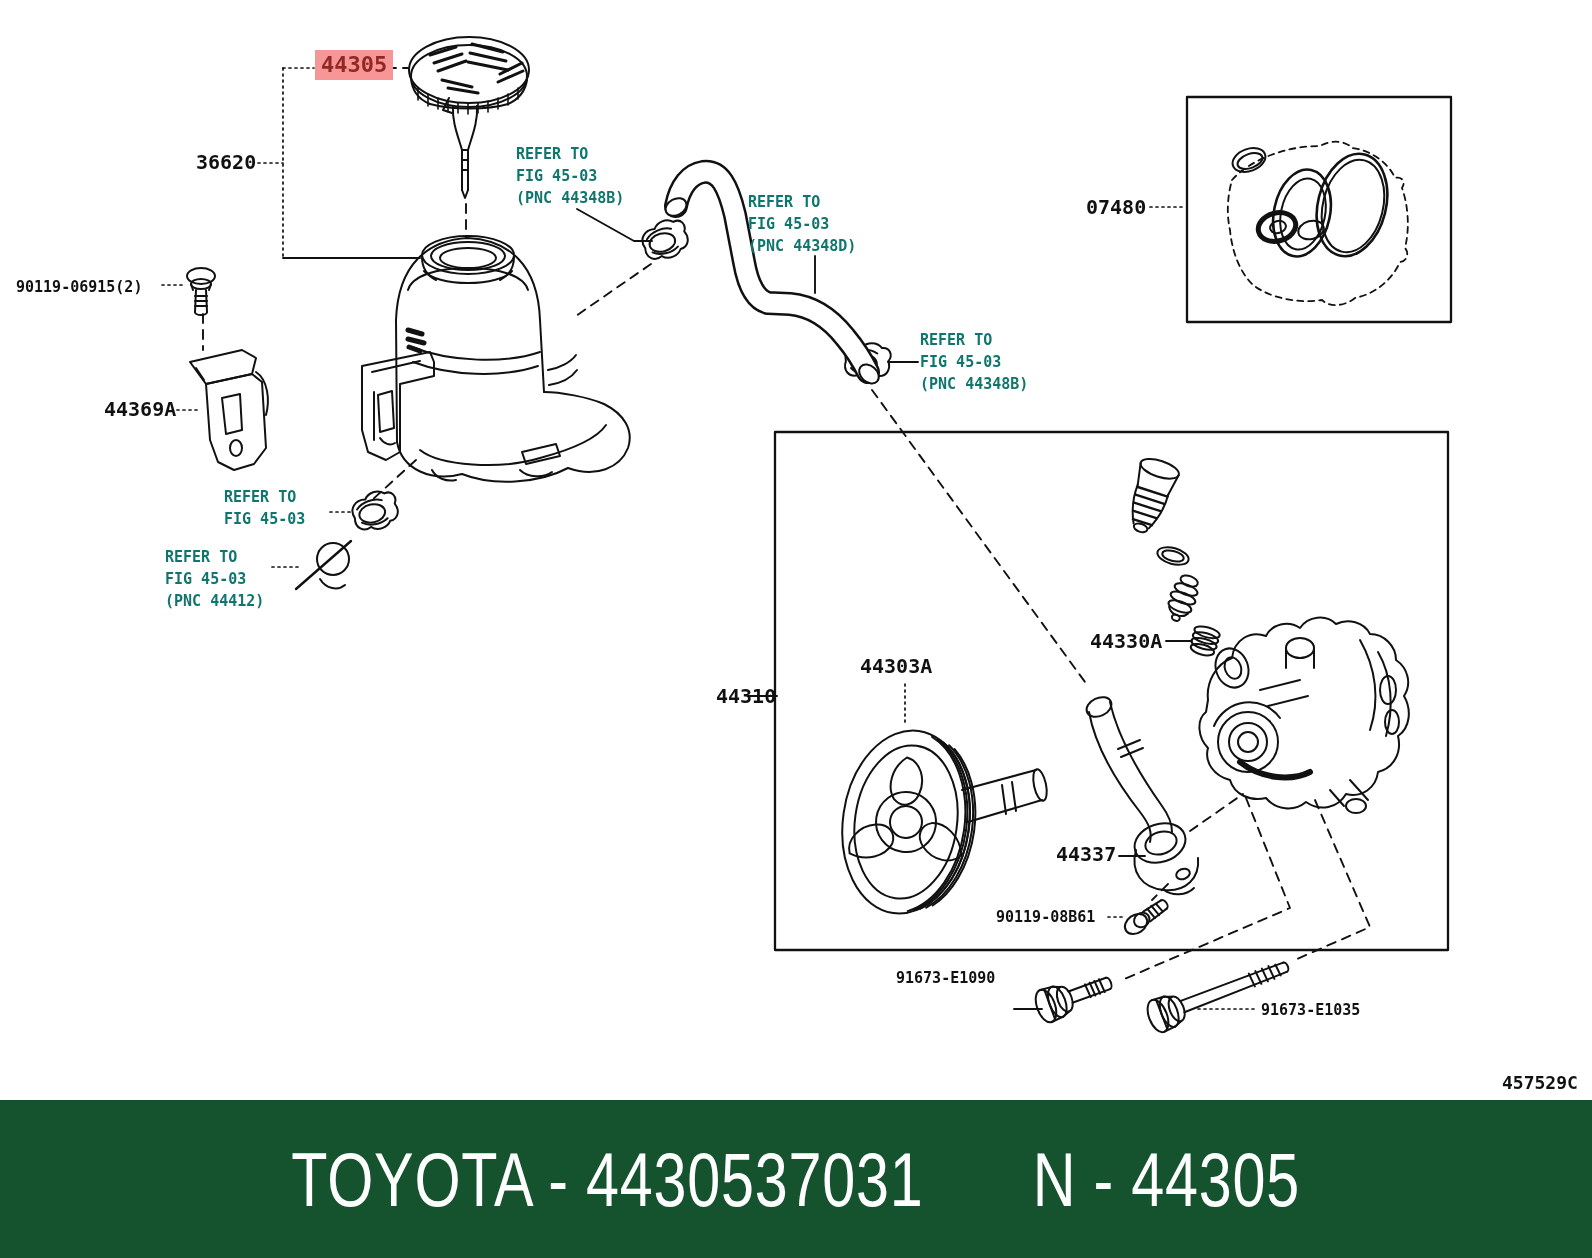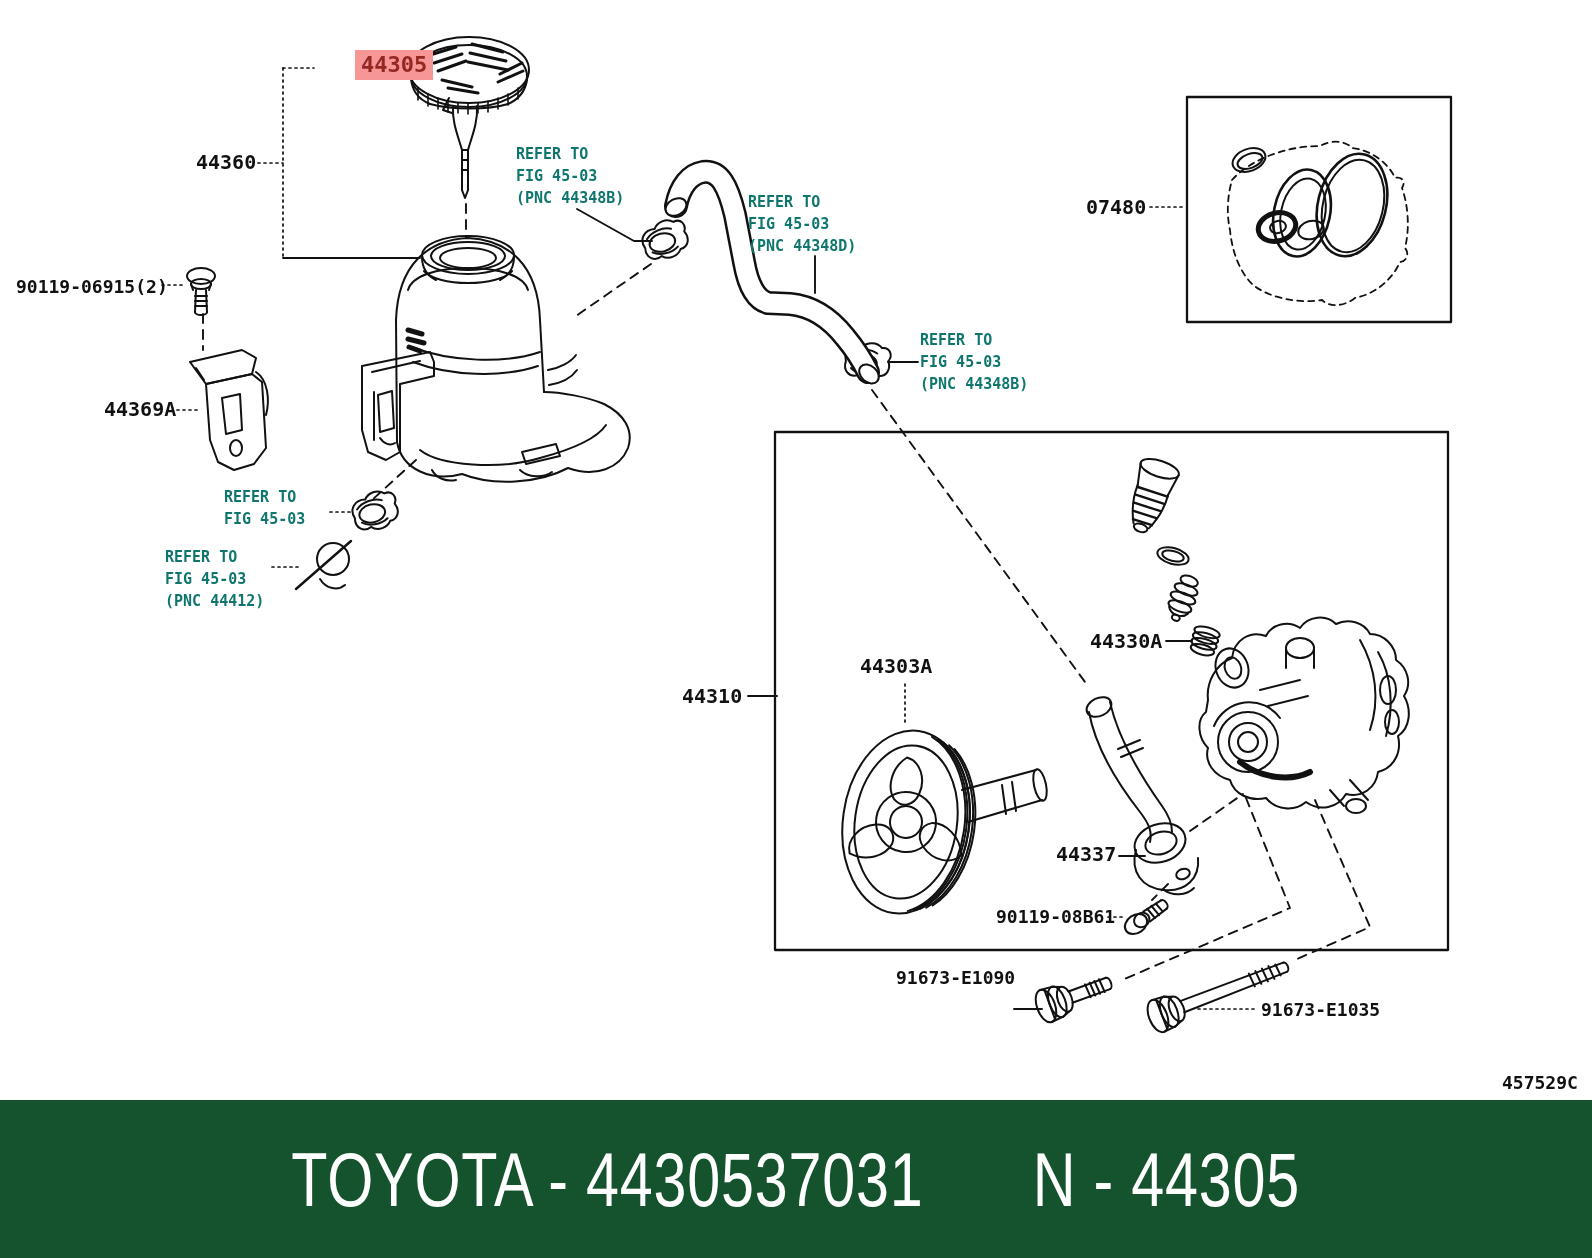--- a/index.html
+++ b/index.html
@@ -1,21 +1,21 @@
 <!DOCTYPE html>
 <html><head>
 <meta charset="utf-8">
 <style>
   html,body{margin:0;padding:0;background:#fff;}
   .canvas{position:relative;width:1592px;height:1258px;background:#ffffff;overflow:hidden;
           font-family:"DejaVu Sans Mono", monospace;}
   svg.art{position:absolute;left:0;top:0;}
   .plabel{position:absolute;font-weight:bold;font-size:20px;line-height:21px;color:#111;white-space:nowrap;}
-  .plabel.sm{font-size:18px;line-height:20px;}
-  .plabel.hl{font-size:22px;line-height:24px;padding:3px 6px;background:#F69696;color:#932722;margin-left:40px;}
+  .plabel.sm{font-size:15px;line-height:20px;}
+  .plabel.hl{font-size:22px;line-height:24px;padding:3px 6px;background:#F69696;color:#932722;}
   .note{position:absolute;font-weight:bold;font-size:15px;line-height:22px;color:#0f766e;white-space:nowrap;}
   .note span{display:block;}
   .sheet{position:absolute;left:1502px;top:1072px;font-weight:bold;font-size:18px;color:#111;}
   .bar{position:absolute;left:0;top:1100px;width:1592px;height:158px;background:#14532d;
        display:flex;align-items:center;justify-content:center;}
   .bar-inner{transform:scaleX(0.78);transform-origin:center;white-space:nowrap;
              font-family:"Liberation Sans", sans-serif;font-size:76px;color:#FFFFFF;letter-spacing:1px;}
   .bar-inner .right{margin-left:118px;}
 </style>
 </head>
@@ -291,25 +291,25 @@
     <ellipse cx="12" rx="8" ry="16"></ellipse>
         <path d="M12,-16 L20,-13 M12,16 L20,13"></path>
     <ellipse cx="20" rx="7" ry="13"></ellipse>
     <path d="M26,-6 L136,-5 M26,6 L136,5"></path>
     <path d="M100,-7 L101,7 M107,-7 L108,7 M114,-7 L115,7 M121,-7 L122,7 M128,-6 L129,6"></path>
     <path d="M136,-5 A3,5 0 0 1 136,5"></path>
   </g>
 </svg>
 
 <div class="plabel hl" style="left:315px;top:50px;">44305</div>
-<div class="plabel" style="left:196px;top:152px;">44360</div>
+<div class="plabel" style="left:196px;top:152px;">36620</div>
 <div class="plabel sm" style="left:16px;top:277px;">90119-06915(2)</div>
 <div class="plabel" style="left:104px;top:399px;">44369A</div>
 <div class="plabel" style="left:1086px;top:197px;">07480</div>
-<div class="plabel" style="left:682px;top:686px;text-align:right;">44310</div>
+<div class="plabel" style="left:716px;top:686px;text-align:right;">44310</div>
 <div class="plabel" style="left:860px;top:656px;">44303A</div>
 <div class="plabel" style="left:1090px;top:631px;">44330A</div>
 <div class="plabel" style="left:1056px;top:844px;">44337</div>
 <div class="plabel sm" style="left:980px;top:907px;margin-left:16px;">90119-08B61</div>
 <div class="plabel sm" style="left:896px;top:968px;">91673-E1090</div>
 <div class="plabel sm" style="left:1261px;top:1000px;text-align:center;">91673-E1035</div>
 
 <div class="note" style="left:516px;top:143px;">
   <span>REFER TO</span>
   <span>FIG 45-03</span>

